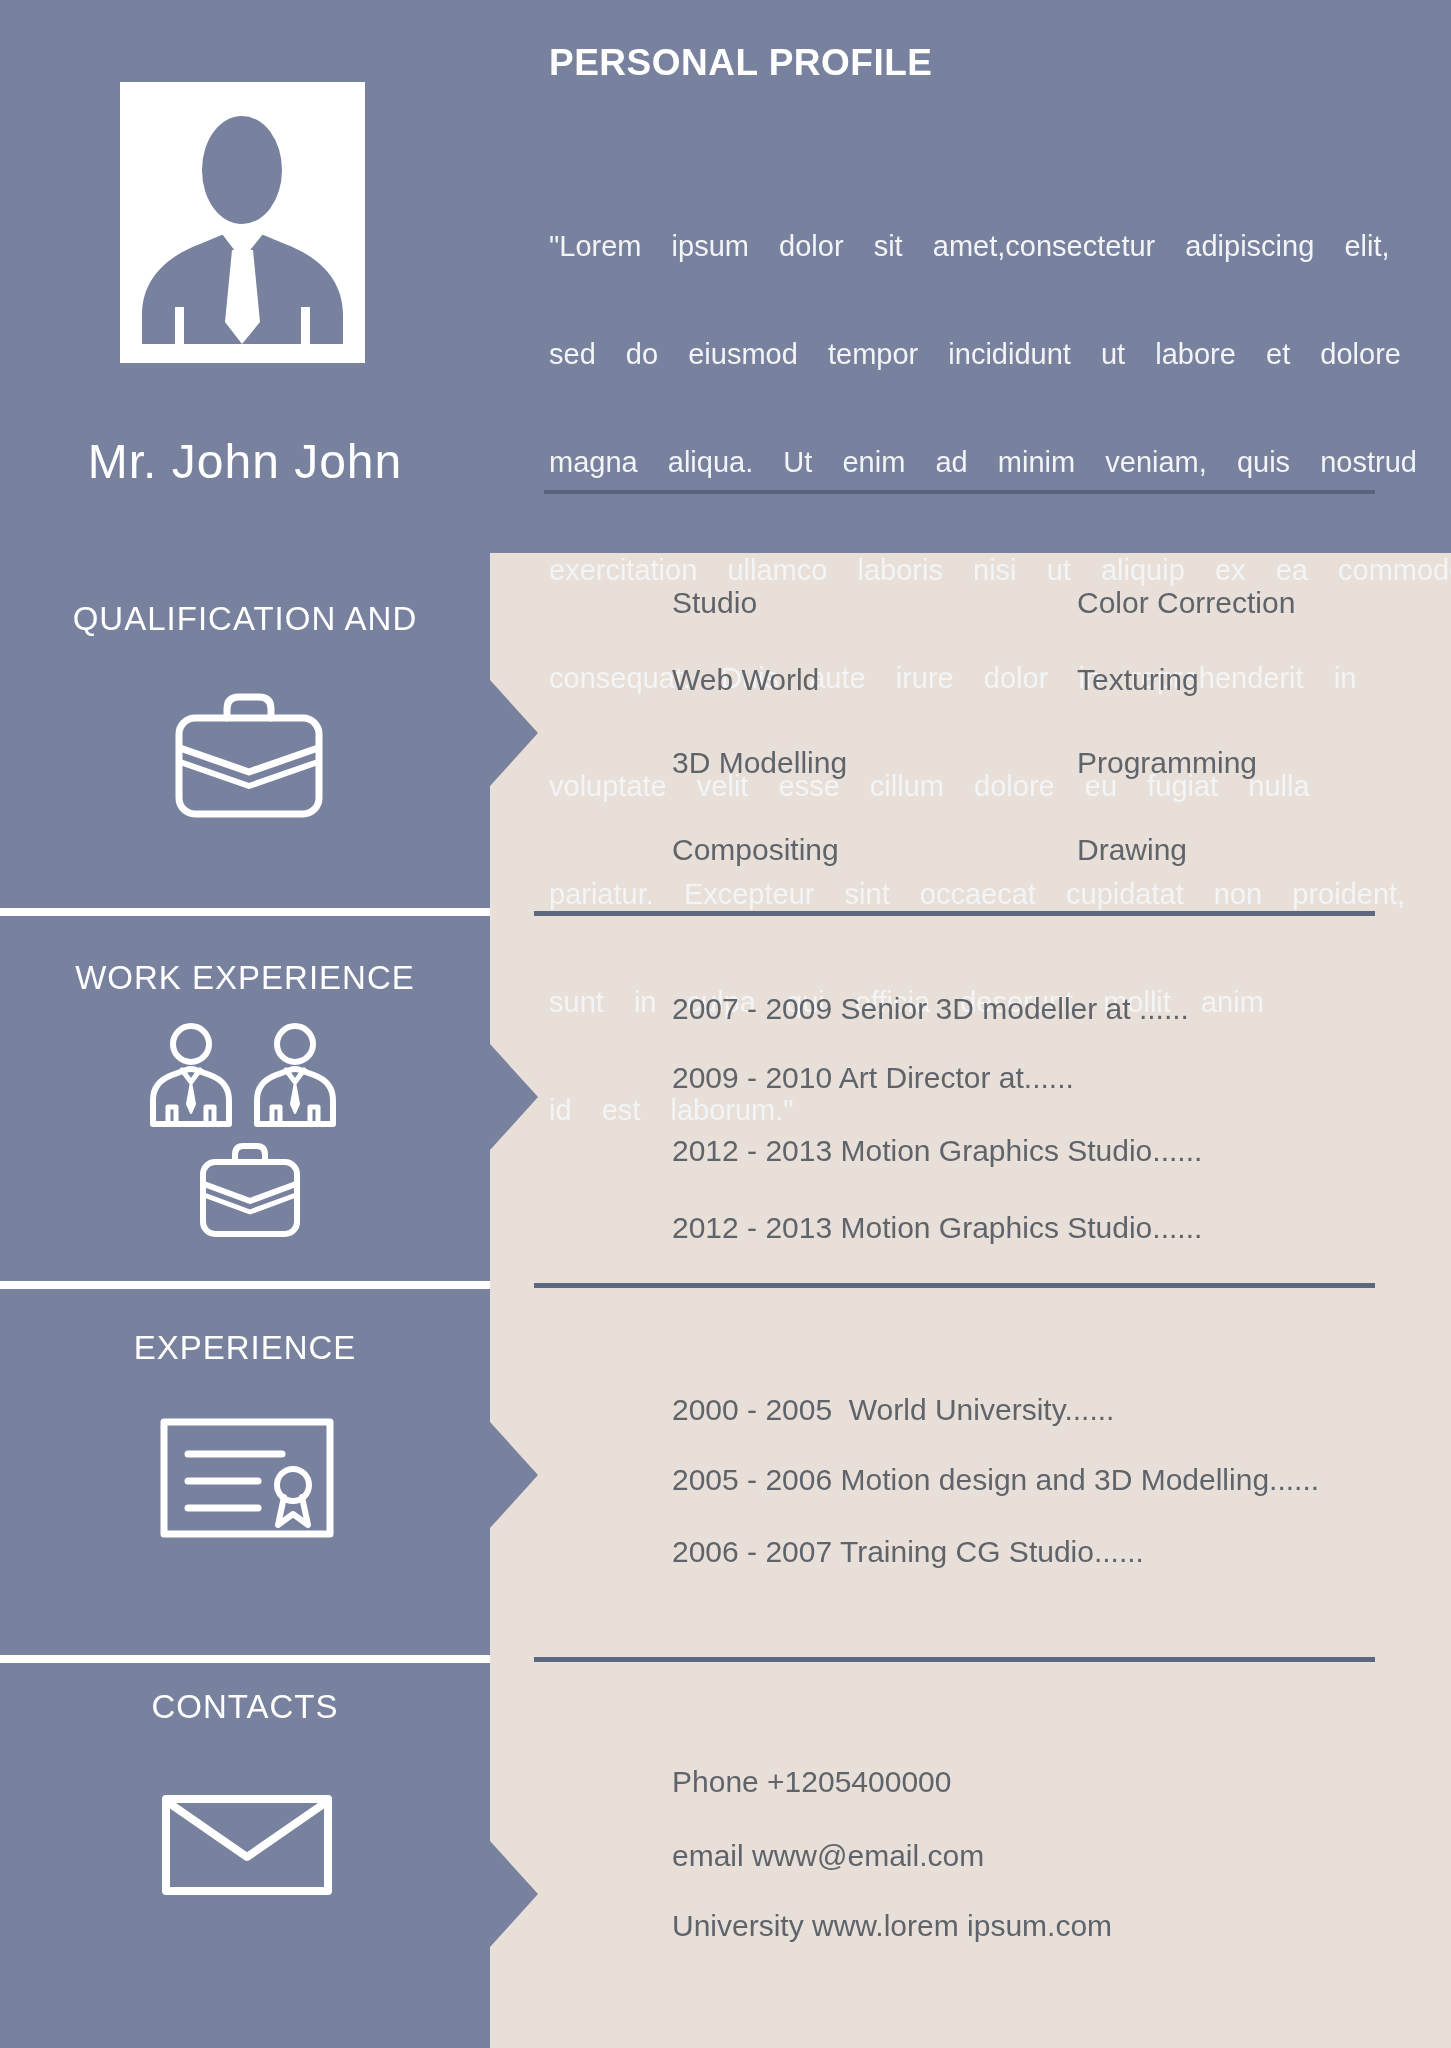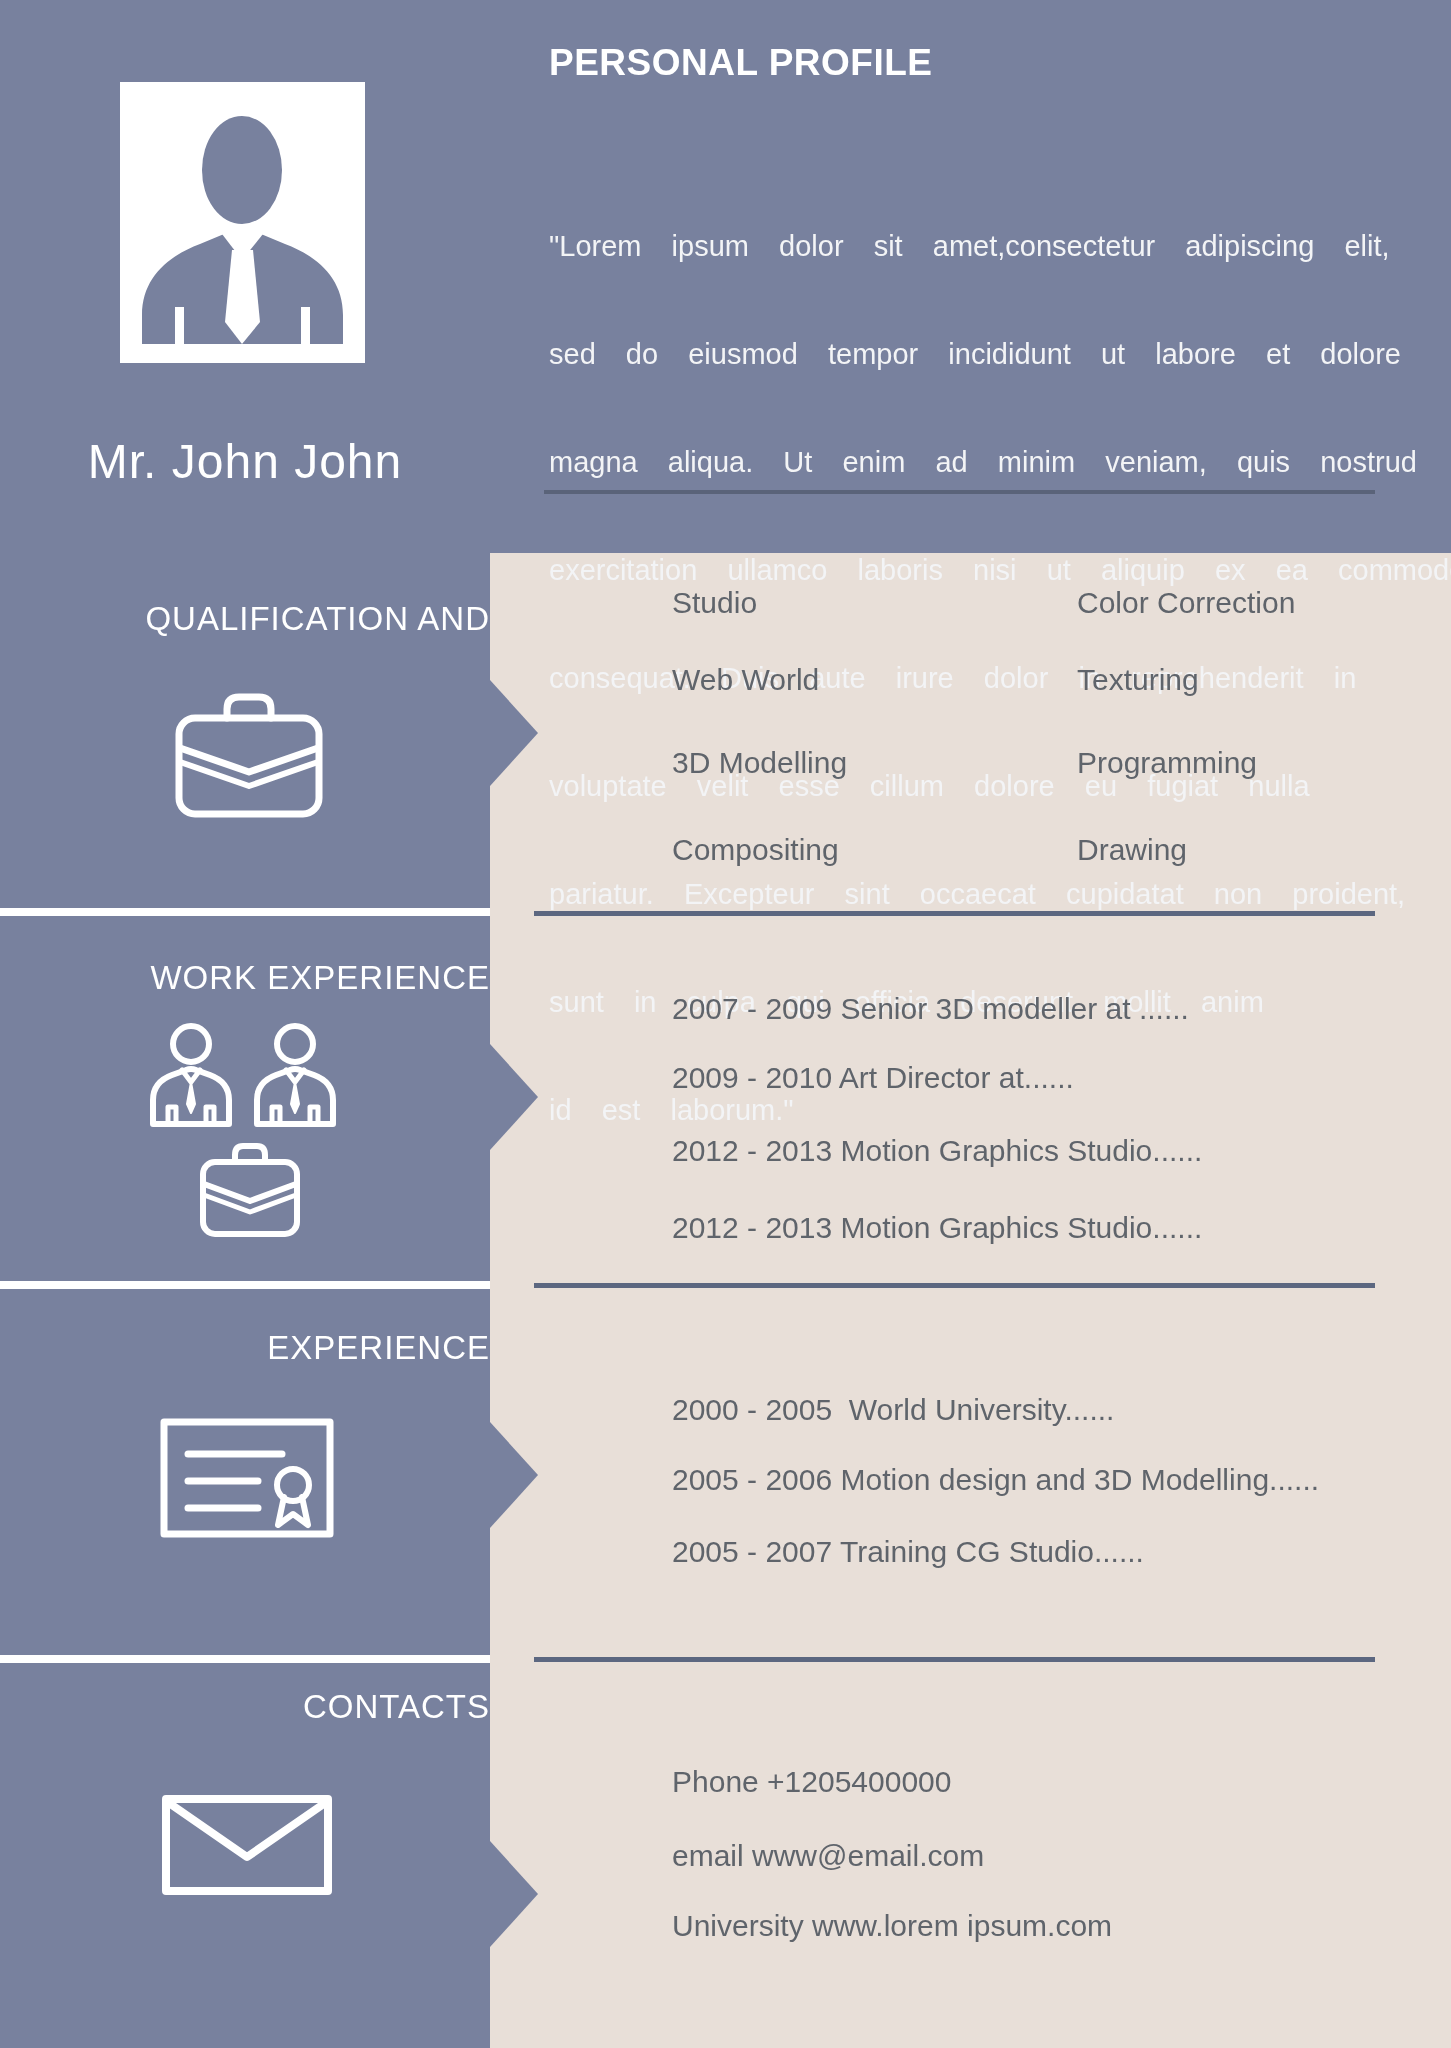--- a/index.html
+++ b/index.html
@@ -11,21 +11,21 @@
         font-size:48px;font-weight:400;letter-spacing:1px;margin-top:21px;}
   .ptitle{position:absolute;left:549px;top:42px;color:#ffffff;font-size:37px;font-weight:700;letter-spacing:0.5px;}
   .para{position:absolute;left:549px;top:156px;width:900px;color:#f3f4f6;font-size:29px;
         line-height:36px;word-spacing:7px;white-space:pre;}
   .rule{position:absolute;left:544px;top:490px;width:831px;height:4px;background:#5a6379;}
   .sideline{position:absolute;left:0;width:490px;height:8px;background:#ffffff;}
   .sep{position:absolute;left:534px;width:841px;height:5px;background:#5c6780;}
   .arrow{position:absolute;left:490px;width:0;height:0;
          border-top:53px solid transparent;border-bottom:53px solid transparent;
          border-left:48px solid #78819e;}
-  .sh{position:absolute;left:0;width:490px;text-align:right;color:#ffffff;
+  .sh{position:absolute;left:0;width:490px;text-align:center;color:#ffffff;
       font-size:33px;line-height:44px;letter-spacing:1px;}
   .t{position:absolute;color:#5f646b;font-size:30px;white-space:pre;}
   .ic{position:absolute;}
   svg{display:block;}
 </style>
 </head>
 <body>
 
 <div class="page">
 
@@ -138,19 +138,19 @@
   <div class="t" style="left:1077px;top:746px">Programming</div>
   <div class="t" style="left:1077px;top:833px">Drawing</div>
 
   <div class="t" style="left:672px;top:992px">2007 - 2009 Senior 3D modeller at ......</div>
   <div class="t" style="left:672px;top:1061px">2009 - 2010 Art Director at......</div>
   <div class="t" style="left:672px;top:1134px">2012 - 2013 Motion Graphics Studio......</div>
   <div class="t" style="left:672px;top:1211px">2012 - 2013 Motion Graphics Studio......</div>
 
   <div class="t" style="left:672px;top:1393px">2000 - 2005  World University......</div>
   <div class="t" style="left:672px;top:1463px">2005 - 2006 Motion design and 3D Modelling......</div>
-  <div class="t" style="left:672px;top:1535px">2005 - 2007 Training CG Studio......</div>
+  <div class="t" style="left:672px;top:1535px">2006 - 2007 Training CG Studio......</div>
 
   <div class="t" style="left:672px;top:1765px">Phone +1205400000</div>
   <div class="t" style="left:672px;top:1839px">email www@email.com</div>
   <div class="t" style="left:672px;top:1909px">University www.lorem ipsum.com</div>
 
 </div>
 
 </body></html>

